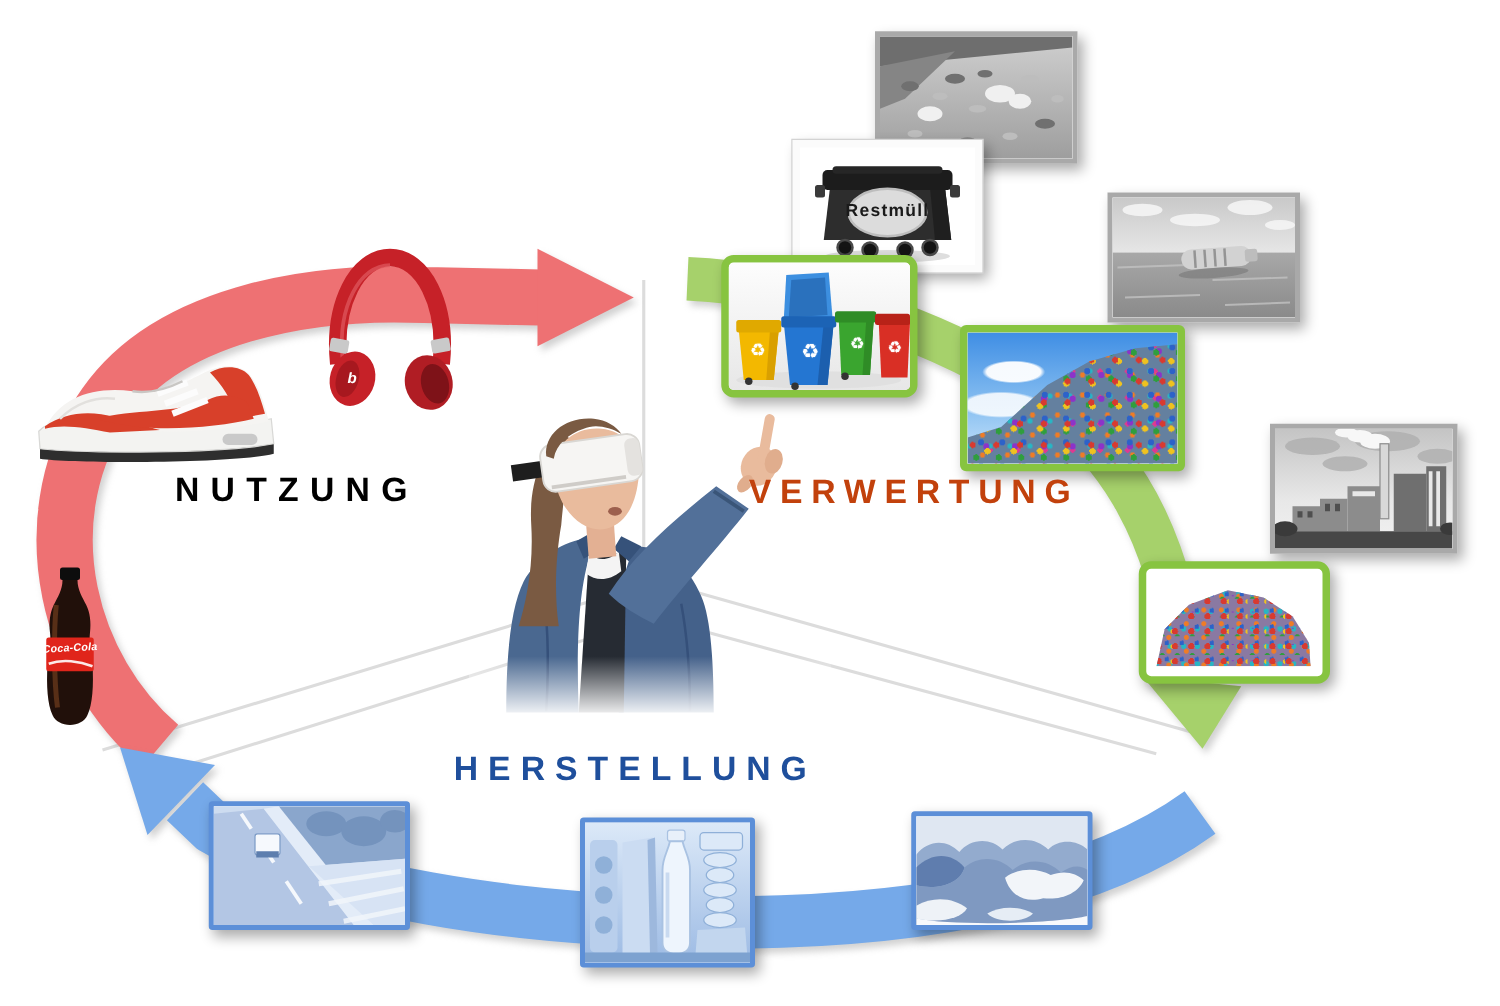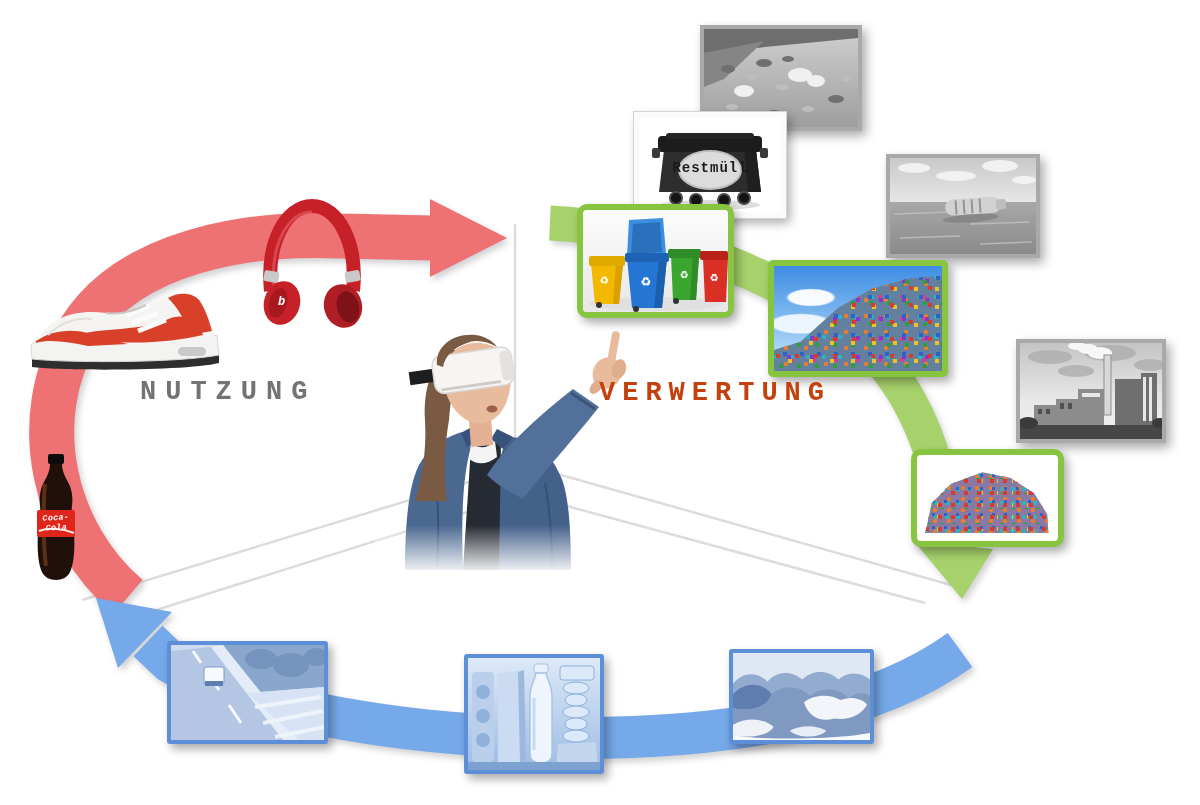--- a/index.html
+++ b/index.html
@@ -1,33 +1,33 @@
 <!DOCTYPE html>
 <html><head>
 <meta charset="utf-8">
 <style>
   html,body{margin:0;padding:0;background:#ffffff;}
   #stage{
     position:relative;width:1200px;height:805px;background:#ffffff;overflow:hidden;
-    font-family:Liberation Mono, monospace;
+    font-family:Liberation Sans, sans-serif;
   }
   #stage *{box-sizing:border-box;}
   .abs{position:absolute;}
   svg{display:block;}
 
   
   #backdrop{left:0;top:0;z-index:1;}
   .arrow{filter:drop-shadow(3px 4px 3px rgba(140,140,140,.40));}
 
   
   .phase-label{
     position:absolute;z-index:6;font-weight:bold;font-size:27px;white-space:nowrap;
     text-shadow:0 1px 0 rgba(255,255,255,.6);
   }
-  #nutzung-label{left:140px;top:377px;color:#737373;letter-spacing:9px;}
+  #nutzung-label{left:140px;top:377px;color:#000000;letter-spacing:9px;}
   #verwertung-label{left:599px;top:378px;color:#c2410c;letter-spacing:7px;}
   #herstellung-label{left:363px;top:600px;color:#1f4f9c;letter-spacing:8px;}
 
   
   .photo{position:absolute;z-index:2;background:#fff;box-shadow:4px 5px 10px rgba(0,0,0,.33);overflow:hidden;}
   .frame-gray{border:4px solid #a9a9a9;}
   .frame-white{border:6px solid #fbfbfb;outline:1px solid #d3d3d3;}
   .frame-green{border:6px solid #87c440;border-radius:10px;}
   .frame-green-sq{border:6px solid #87c440;border-radius:5px;}
   .frame-blue{border:4px solid #5c8fd8;border-radius:3px;}
@@ -483,14 +483,15 @@
       <rect x="234" y="6" width="8" height="40" rx="4" fill="#e9bb9d" transform="rotate(10 238 26)"></rect>
       <ellipse cx="244" cy="44" rx="7" ry="10" fill="#e0ad8d" transform="rotate(15 244 44)"></ellipse>
       <ellipse cx="221" cy="62" rx="5" ry="8" fill="#e0ad8d" transform="rotate(40 221 62)"></ellipse>
     </g>
 
     <rect x="0" y="200" width="290" height="50" fill="url(#fadeW)"></rect>
   </svg>
 
   <div id="nutzung-label" class="phase-label">NUTZUNG</div>
   <div id="verwertung-label" class="phase-label">VERWERTUNG</div>
+  <div id="herstellung-label" class="phase-label">HERSTELLUNG</div>
 
 </div>
 
 </body></html>

